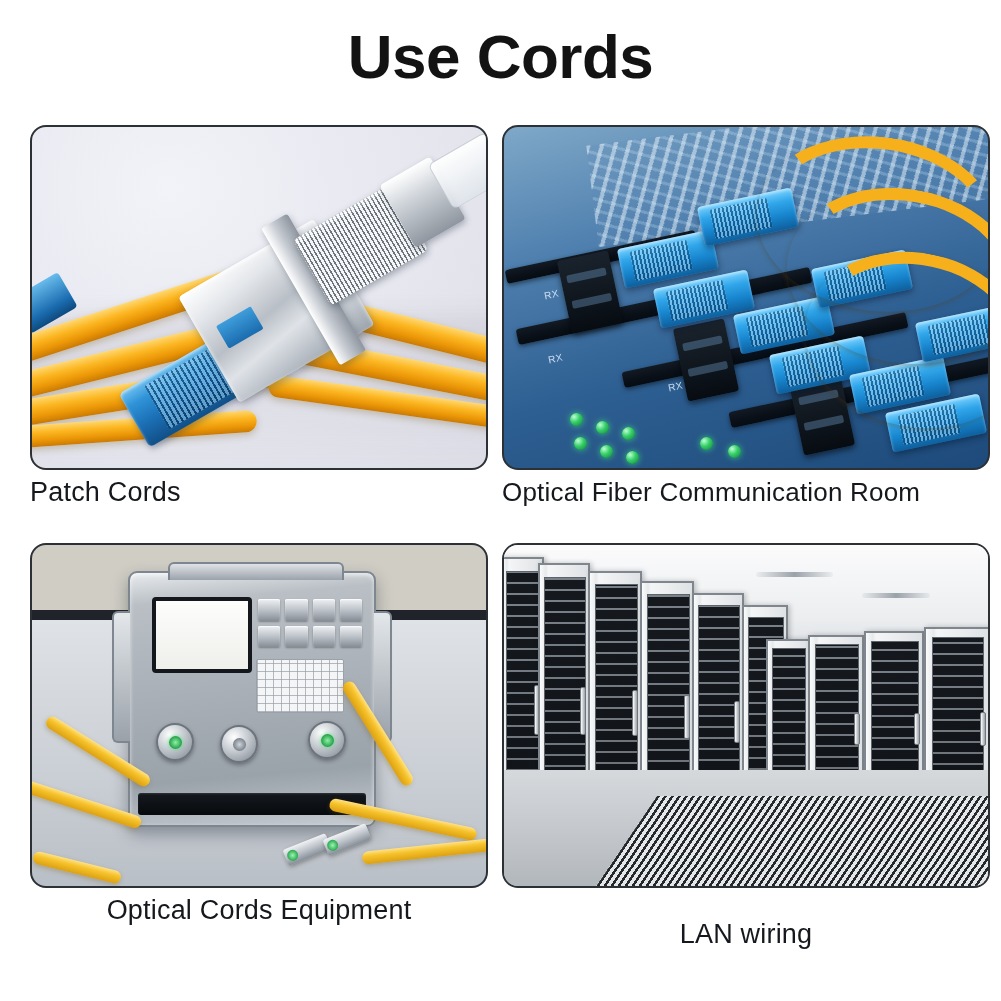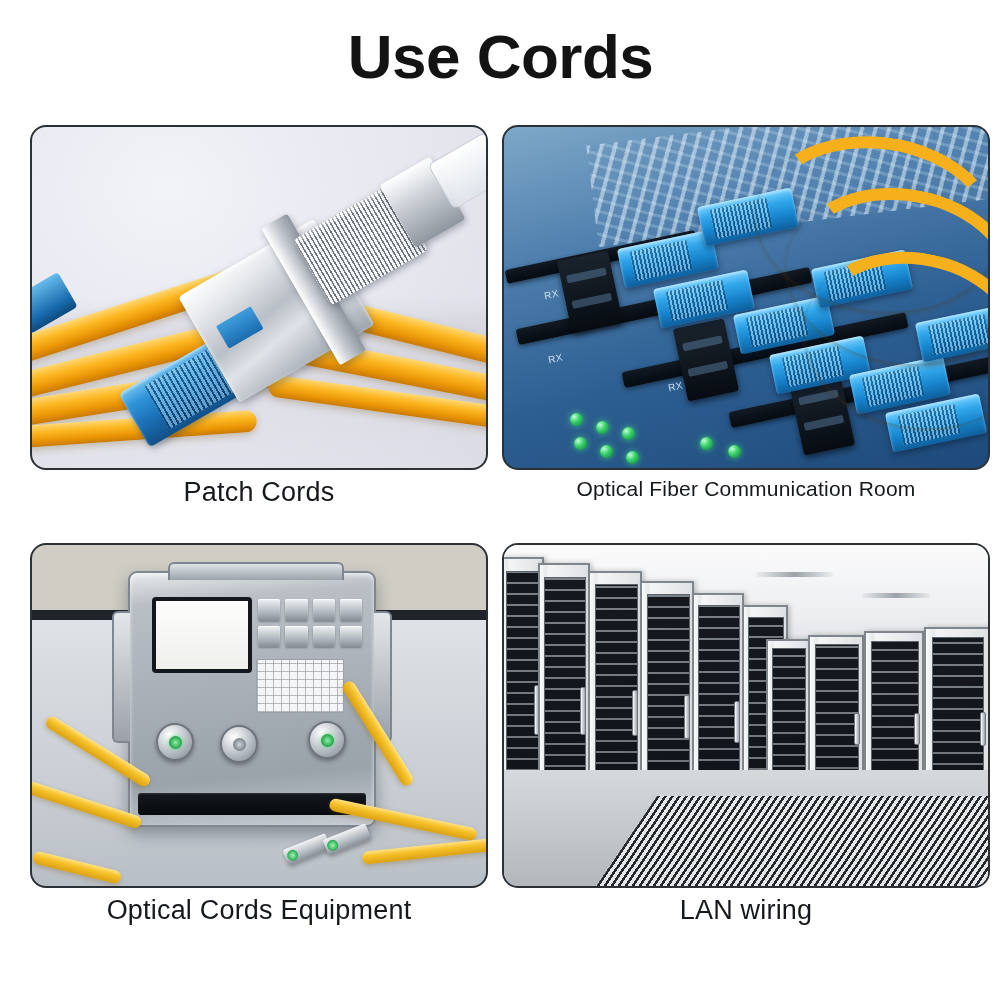--- a/index.html
+++ b/index.html
@@ -54,29 +54,28 @@
     overflow: hidden;
     background: #dfe2ea;
     box-shadow: 0 0 0 1px rgba(255,255,255,0.5);
   }
 
   .caption {
     position: absolute;
     left: 0;
     width: 100%;
     top: 352px;
-    text-align: center;
     font-size: 27px;
     color: #15181c;
     letter-spacing: 0.2px;
     white-space: nowrap;
   }
-  .cell-tr .caption { font-size: 21px; }
+  .cell-tr .caption { font-size: 26px; }
   .cell-bl .caption { text-align: center; }
-  .cell-br .caption { text-align: center; }
+  .cell-br .caption { text-align: center; margin-top: 24px; }
 
   
   .p1 {
     background:
       radial-gradient(ellipse at 30% 18%, #f2f3f8 0%, #e6e7ef 55%, #dcdde6 100%);
   }
   .p1 .shadowband {
     position: absolute;
     left: -5%; top: 55%;
     width: 115%; height: 45%;

